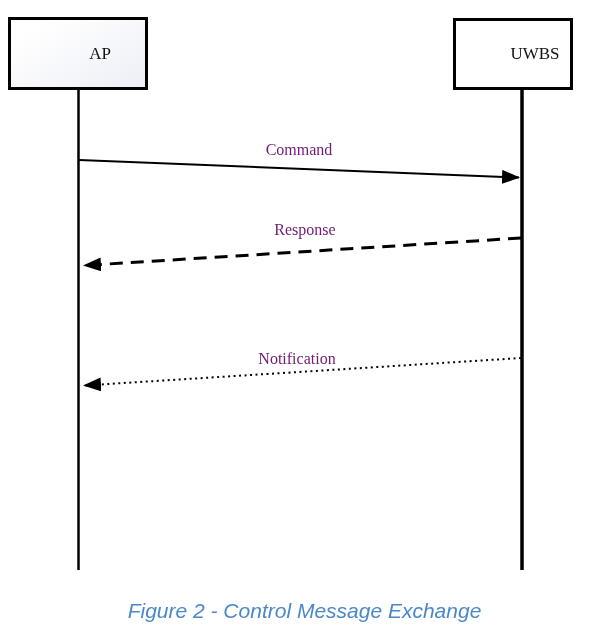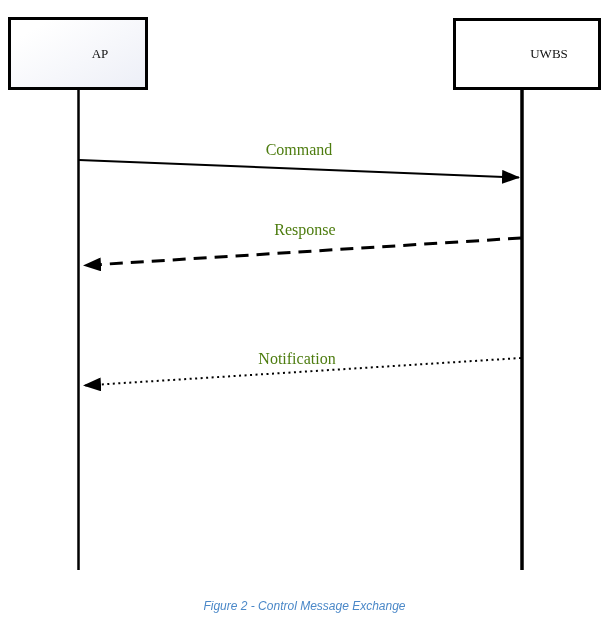--- a/index.html
+++ b/index.html
@@ -15,65 +15,65 @@
     overflow: hidden;
   }
   .actor-box {
     position: absolute;
     box-sizing: border-box;
     border: 3px solid #000000;
     display: flex;
     align-items: center;
     justify-content: center;
     font-family: "Liberation Serif", serif;
-    font-size: 13px;
+    font-size: 17px;
     color: #111111;
     padding-left: 44px;
   }
   .actor-box.ap {
     left: 8px;
     top: 17px;
     width: 140px;
     height: 73px;
     background: linear-gradient(150deg, #ffffff 15%, #edeff7 100%);
   }
   .actor-box.uwbs {
     left: 453px;
     top: 18px;
-    width: 148px;
+    width: 120px;
     height: 72px;
     background: #ffffff;
   }
   .diagram-svg {
     position: absolute;
     left: 0;
     top: 0;
     width: 609px;
     height: 633px;
   }
   .msg-label {
     position: absolute;
     transform: translateX(-50%);
     font-family: "Liberation Serif", serif;
     font-size: 16px;
-    color: #4d7c0f;
+    color: #701a75;
     white-space: nowrap;
   }
   .msg-label.command { left: 299px; top: 141px; }
   .msg-label.response { left: 299px; top: 221px; margin-left: 6px; }
   .msg-label.notification { left: 297px; top: 350px; }
   .caption {
     position: absolute;
     left: 0;
     right: 0;
     top: 599px;
     text-align: center;
     font-family: "Liberation Sans", sans-serif;
     font-style: italic;
-    font-size: 12px;
+    font-size: 21px;
     color: #4b88c8;
     white-space: nowrap;
   }
 </style>
 </head>
 <body>
 
 <div class="canvas">
 
   <svg class="diagram-svg" viewBox="0 0 609 633" xmlns="http://www.w3.org/2000/svg">

